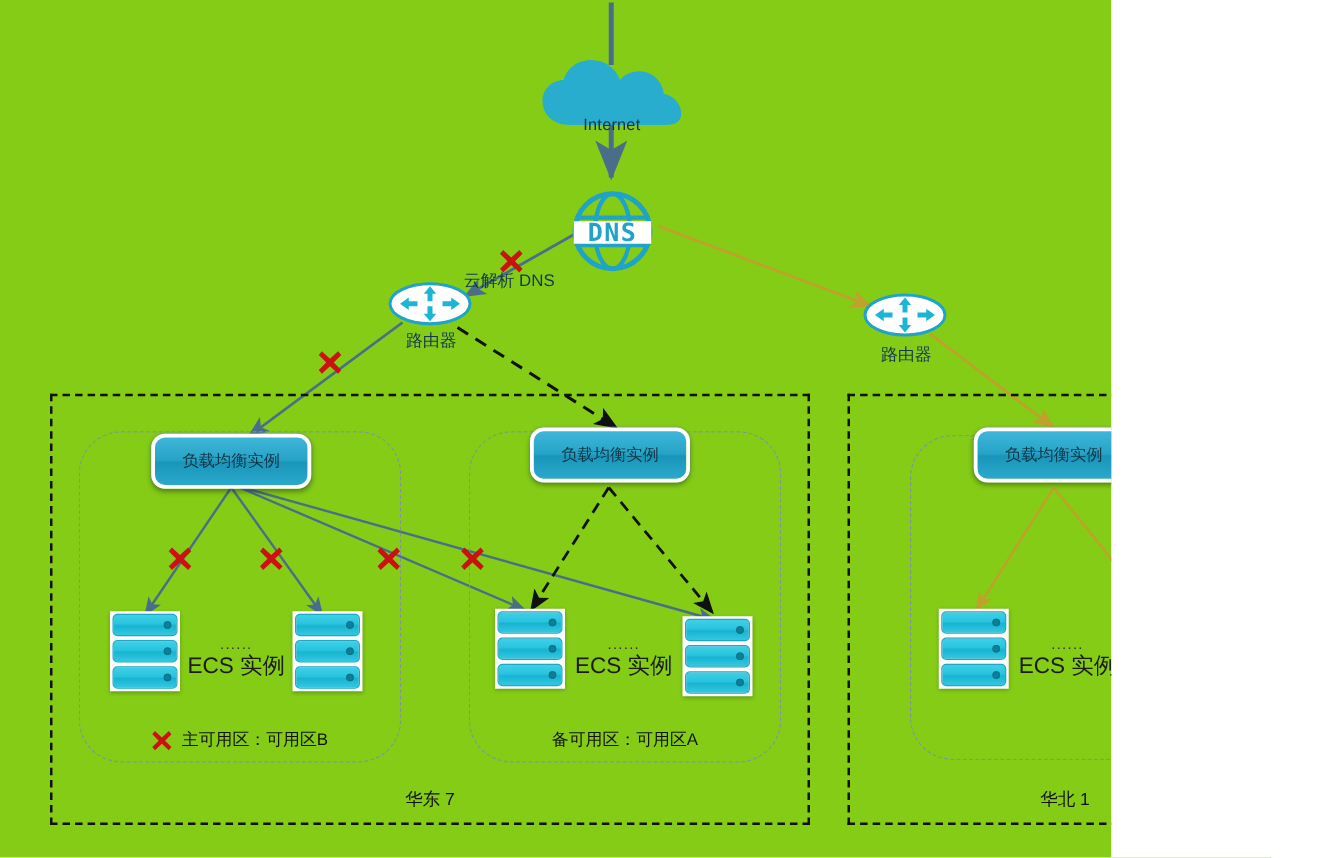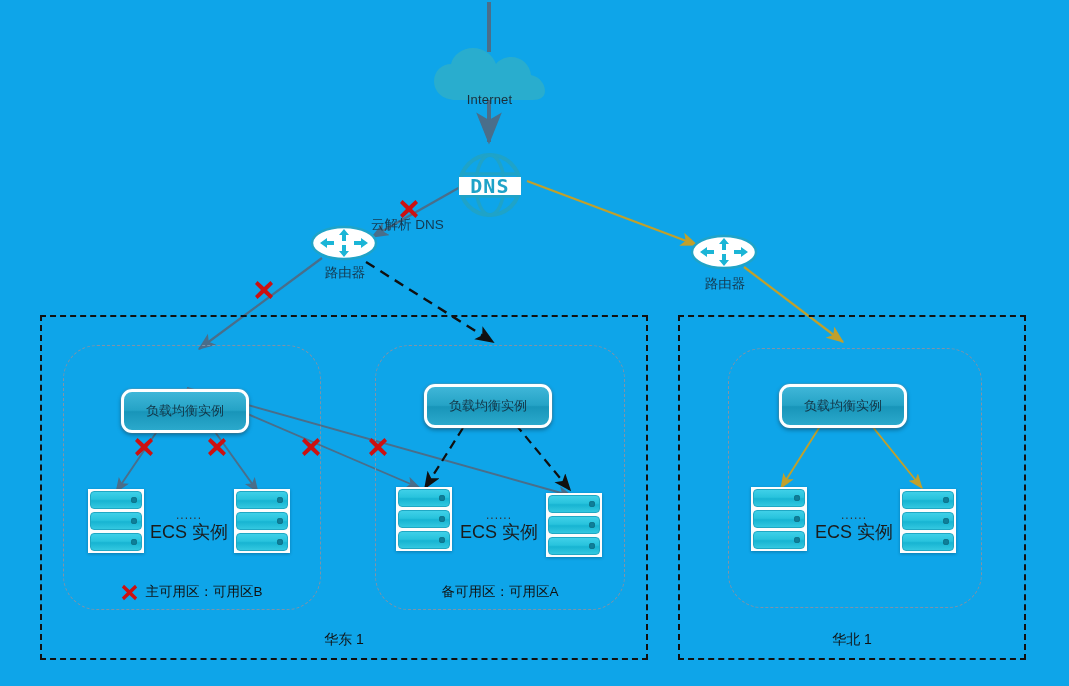--- a/index.html
+++ b/index.html
@@ -6,23 +6,23 @@
   html, body {
     margin: 0;
     padding: 0;
     background: #ffffff;
   }
   body {
     font-family: "Liberation Sans", "DejaVu Sans", sans-serif;
   }
   #canvas {
     position: relative;
-    width: 1069px;
+    width: 889px;
     height: 686px;
-    background: #0ea5e9;
+    background: #84cc16;
     overflow: hidden;
   }
   #wires {
     position: absolute;
     left: 0;
     top: 0;
     width: 1069px;
     height: 686px;
     pointer-events: none;
   }
@@ -70,21 +70,20 @@
     width: 128px;
     height: 44px;
     border-radius: 11px;
     background: linear-gradient(to bottom, #3fb6d8 0%, #25a3c6 48%, #1895b9 52%, #2ba9cc 100%);
     border: 3px solid #ffffff;
     box-shadow: 0 2px 4px rgba(0,0,0,.35), 0 0 0 1px rgba(120,160,175,.35);
     display: flex;
     align-items: center;
     justify-content: center;
     box-sizing: border-box;
-    margin-top: 42px;
   }
   .lb span {
     font-size: 13px;
     color: #123445;
     white-space: nowrap;
   }
 
   
   .ecs {
     position: absolute;
@@ -267,21 +266,21 @@
       <ellipse cx="35" cy="19" rx="32" ry="16" fill="#ffffff" stroke="#1fa3c8" stroke-width="2.4"></ellipse>
       <path d="M35,5 l5,6 h-3 v6 h-4 v-6 h-3 z" fill="#1bb5d6"></path>
       <path d="M35,33 l5,-6 h-3 v-6 h-4 v6 h-3 z" fill="#1bb5d6"></path>
       <path d="M11,19 l7,-5 v3 h7 v4 h-7 v3 z" fill="#1bb5d6"></path>
       <path d="M59,19 l-7,-5 v3 h-7 v4 h7 v3 z" fill="#1bb5d6"></path>
     </svg>
   </div>
   <div class="router-label" style="left:665px; top:275px;">路由器</div>
 
   <div class="region" style="left:40px; top:315px; width:608px; height:345px;"></div>
-  <div class="region-label" style="left:284px; top:631px; width:120px;">华东 1</div>
+  <div class="region-label" style="left:284px; top:631px; width:120px;">华东 7</div>
 
   <div class="zone" style="left:63px; top:345px; width:258px; height:265px;"></div>
   <div class="zone-label" style="left:63px; top:582px; width:258px; height:20px;">
     <svg class="xmark inline" viewBox="0 0 20 20" xmlns="http://www.w3.org/2000/svg">
       <path d="M3.5,1 L10,7 L16.5,1 L19,4 L13,10 L19,16 L16.5,19 L10,13 L3.5,19 L1,16 L7,10 L1,4 Z" fill="#cc1111"></path>
     </svg>
     <span>主可用区：可用区B</span>
   </div>
 
   <div class="lb" style="left:121px; top:347px;">

